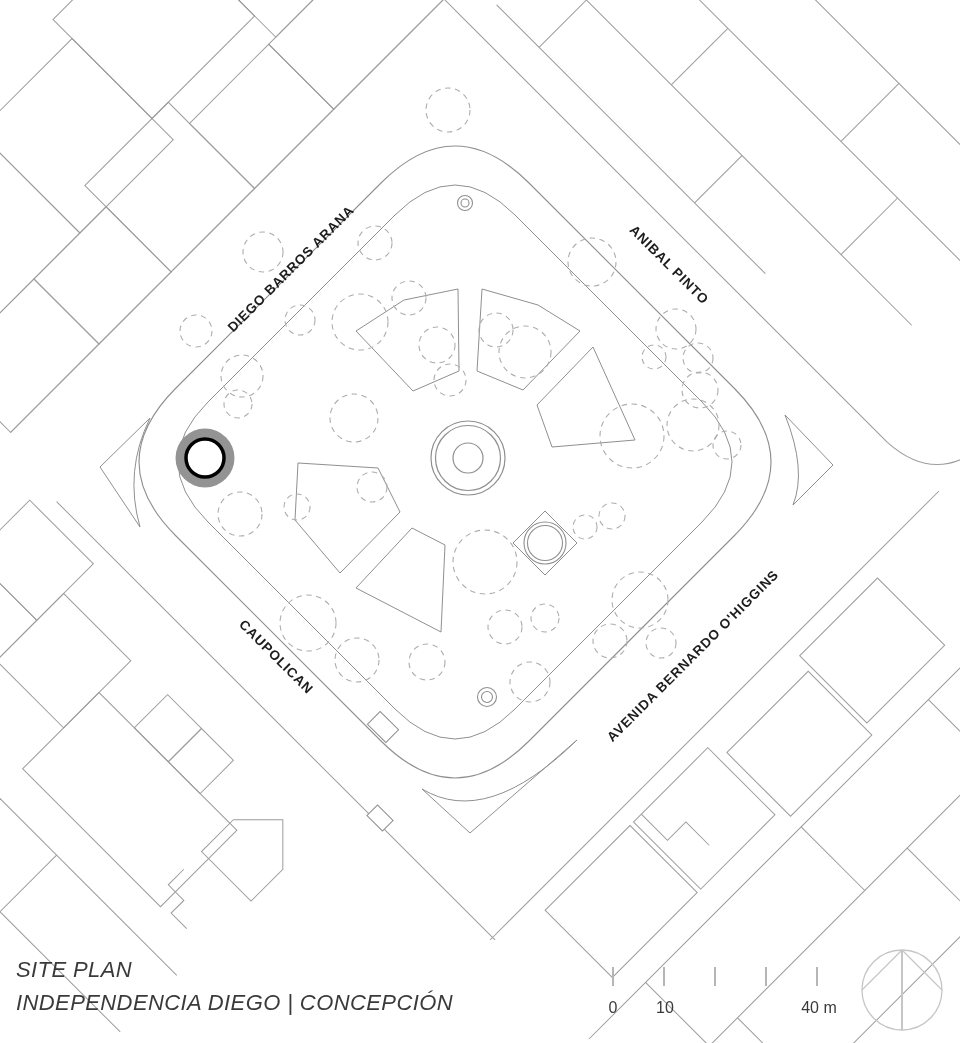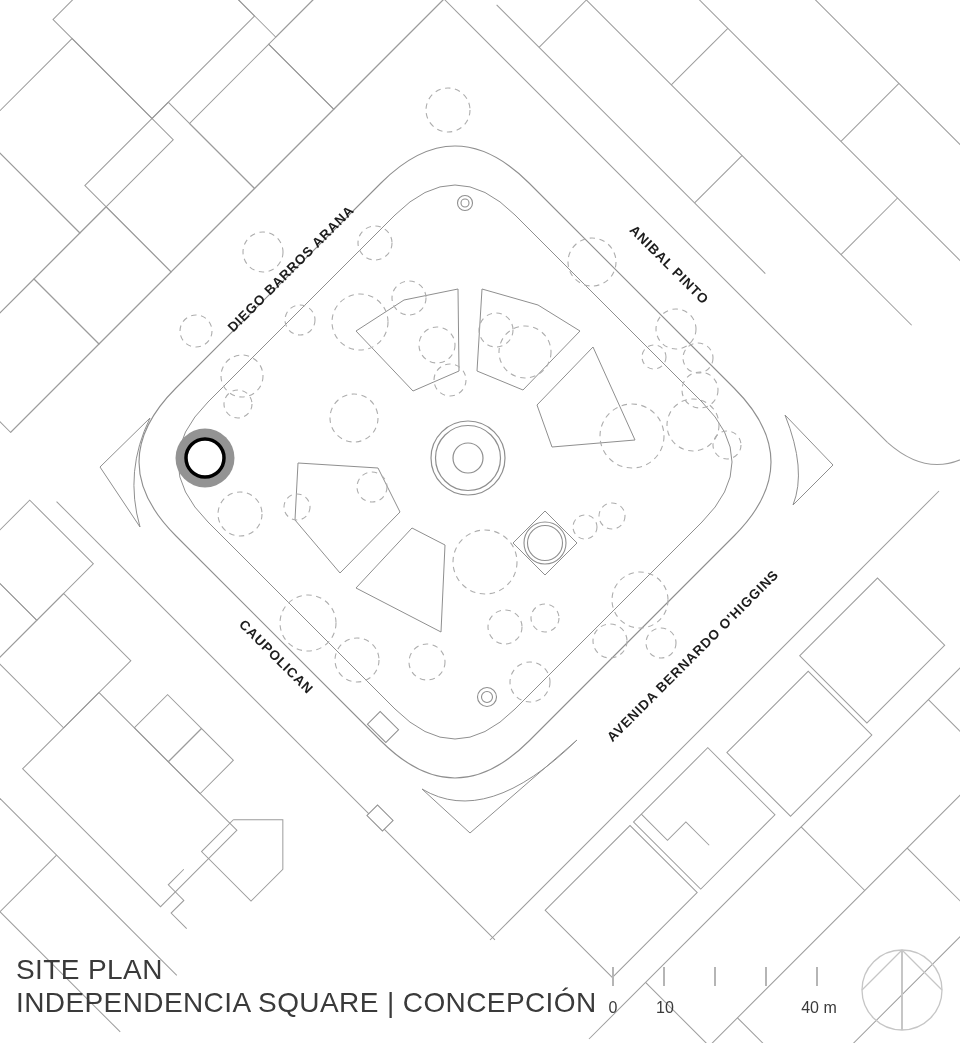--- a/index.html
+++ b/index.html
@@ -1,20 +1,20 @@
 <!DOCTYPE html>
 <html><head>
 <meta charset="utf-8">
 <style>
   html,body{margin:0;padding:0;background:#ffffff;}
   .canvas{position:relative;width:960px;height:1043px;background:#ffffff;overflow:hidden;
           font-family:"Liberation Sans",sans-serif;}
   #plan-svg{position:absolute;left:0;top:0;}
   .title-block{position:absolute;left:16px;top:953px;color:#3a3a3a;}
-  .title-line{font-size:28px;line-height:33px;letter-spacing:0.4px;white-space:nowrap;}
+  .title-line{font-size:22px;line-height:33px;letter-spacing:0.4px;white-space:nowrap;font-style:italic;}
 </style>
 </head>
 <body>
 
 <div class="canvas">
   <svg id="plan-svg" width="960" height="1043" viewBox="0 0 960 1043" xmlns="http://www.w3.org/2000/svg">
     <g id="layer-blocks">
         <g transform="translate(0 443) rotate(-45)" fill="none" stroke="#9c9c9c" stroke-width="1">
           <line x1="15" y1="0" x2="640" y2="0"></line>
           <line x1="15" y1="-320" x2="640" y2="-320"></line>
@@ -171,15 +171,15 @@
     <g id="layer-north">
         <circle cx="902" cy="990" r="40" fill="none" stroke="#c6c6c6" stroke-width="1.3"></circle>
         <line x1="902" y1="950" x2="902" y2="1030" stroke="#c6c6c6" stroke-width="2"></line>
         <line x1="902" y1="950" x2="862" y2="990" stroke="#c6c6c6" stroke-width="1.3"></line>
         <line x1="902" y1="950" x2="942" y2="990" stroke="#c6c6c6" stroke-width="1.3"></line>
       </g>
   </svg>
 
   <div class="title-block">
     <div class="title-line">SITE PLAN</div>
-    <div class="title-line">INDEPENDENCIA SQUARE | CONCEPCIÓN</div>
+    <div class="title-line">INDEPENDENCIA DIEGO | CONCEPCIÓN</div>
   </div>
 </div>
 
 </body></html>

